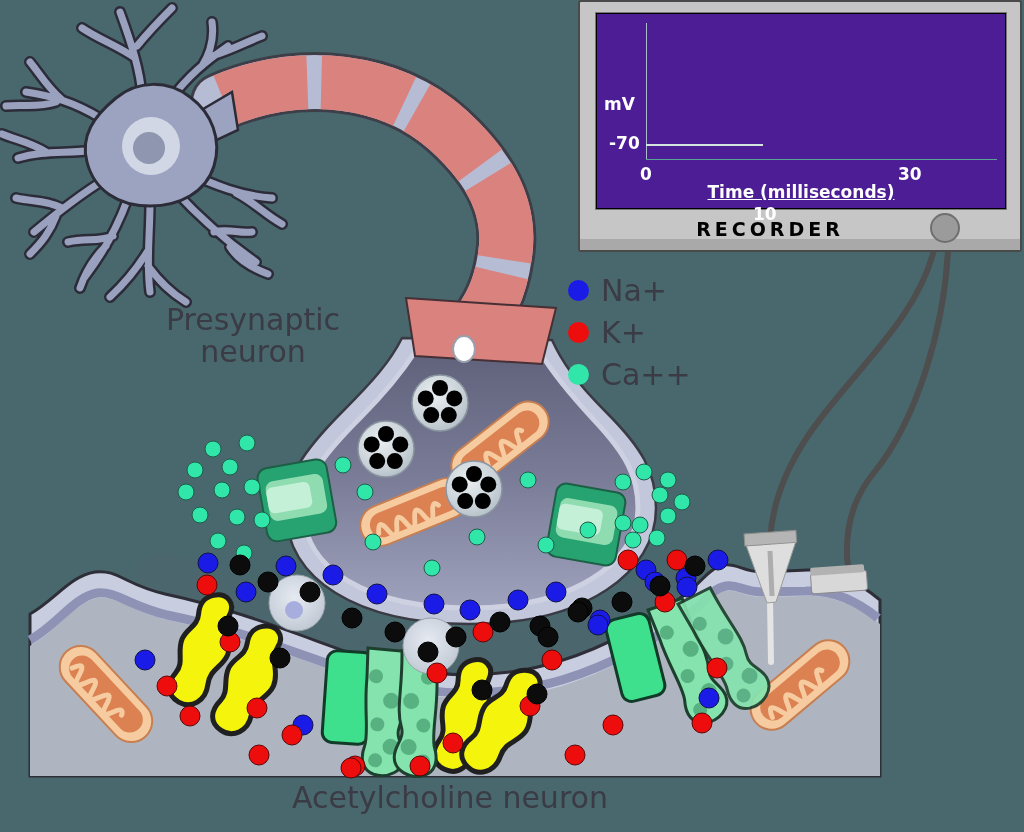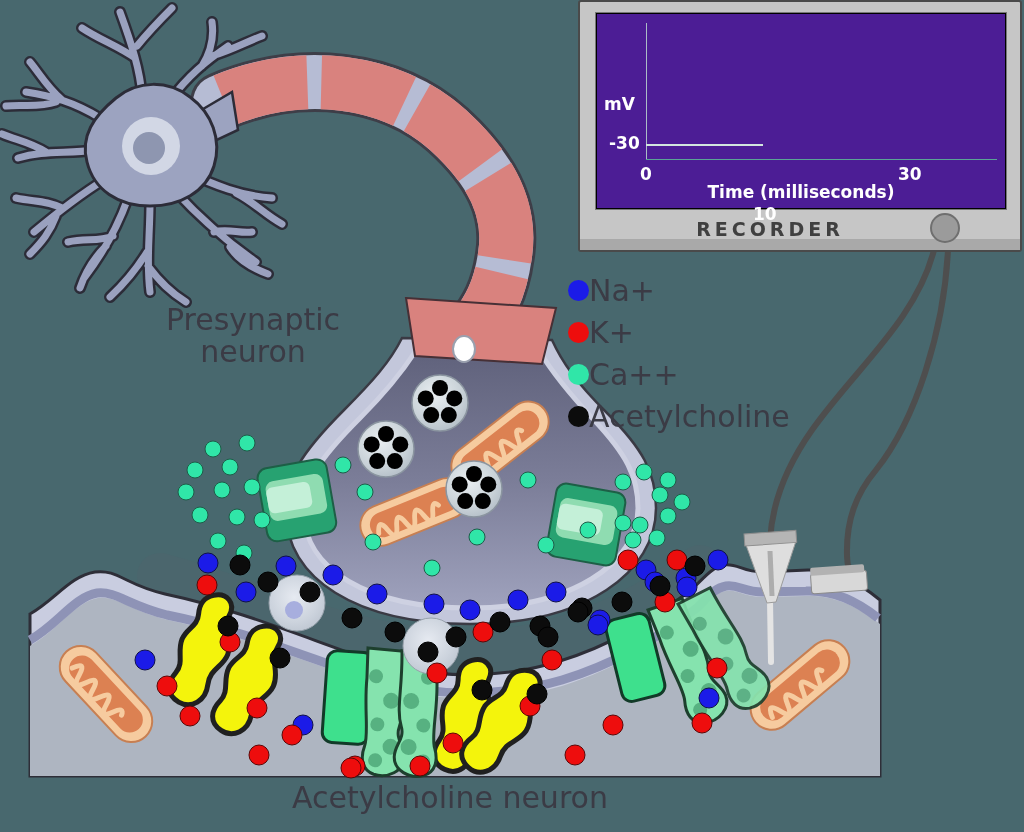--- a/index.html
+++ b/index.html
@@ -3,40 +3,40 @@
 <meta charset="utf-8">
 <style>
   html,body{margin:0;padding:0;background:#222;}
   .stage{position:relative;width:1024px;height:832px;background:#48686E;overflow:hidden;
          font-family:"DejaVu Sans", sans-serif;}
   .stage svg.art{position:absolute;left:0;top:0;}
   .label{position:absolute;color:#3b3b45;font-size:30px;font-weight:500;text-align:center;line-height:1.07;}
   #presyn-label{left:128px;top:304px;width:250px;}
   #postsyn-label{left:230px;top:782px;width:440px;}
   .legend{position:absolute;left:568px;top:274px;display:flex;flex-direction:column;gap:9px;}
-  .legend-item{display:flex;align-items:center;height:33px;}
+  .legend-item{display:flex;align-items:center;gap:12px;height:33px;}
   .legend-dot{width:21px;height:21px;border-radius:50%;background:#888;flex:0 0 auto;}
   .legend-text{color:#3b3b45;font-size:30px;font-weight:500;white-space:nowrap;}
   
   .recorder{position:absolute;left:578px;top:0;width:444px;height:252px;background:#c6c6c6;
             border:2px solid #4a4a4a;border-radius:3px;box-sizing:border-box;}
   .recorder .base{position:absolute;left:0;right:0;bottom:0;height:11px;background:#a9a9a9;}
   .screen{position:absolute;left:16px;top:11px;width:410px;height:196px;background:#4c1d95;
           border:1px solid #000000;outline:1px solid #777;box-sizing:border-box;padding-left:16px;}
   .screen *{position:absolute;color:#fff;font-weight:bold;font-size:17px;}
   .yaxis{left:49px;top:9px;width:1px;height:136px;background:#bcd8d0;opacity:.85;}
   .xaxis{left:49px;right:8px;top:145px;height:1px;background:#5aa496;}
   .trace{left:49px;top:130px;width:117px;height:2px;background:#d2e6df;}
   .mv{left:7px;top:80px;}
   .neg70{left:12px;top:119px;}
   .t0{left:43px;top:150px;}
   .t10{left:156px;top:150px;margin-top:40px;}
   .t20{left:301px;top:150px;}
-  .timelabel{left:0;right:0;top:168px;text-align:center;}
-  .rec-label{position:absolute;left:0;right:60px;top:216px;text-align:center;color:#404040;
+  .timelabel{left:0;right:0;top:168px;text-align:center;text-decoration:underline;}
+  .rec-label{position:absolute;left:0;right:60px;top:216px;text-align:center;color:#000000;
              font-size:19px;font-weight:bold;letter-spacing:4px;}
   .knob{position:absolute;left:350px;top:211px;width:30px;height:30px;border-radius:50%;
         background:#9b9b9b;border:2px solid #6f6f6f;box-sizing:border-box;}
 </style>
 </head>
 <body>
 
 <div class="stage">
 
 <svg class="art" width="1024" height="832" viewBox="0 0 1024 832">
@@ -256,21 +256,21 @@
       </g>
 </svg>
 
 <div class="recorder">
   <div class="base"></div>
   <div class="screen">
     <div class="yaxis"></div>
     <div class="xaxis"></div>
     <div class="trace"></div>
     <span class="mv">mV</span>
-    <span class="neg70">-30</span>
+    <span class="neg70">-70</span>
     <span class="t0">0</span>
     <span class="t10">10</span>
     <span class="t20">30</span>
     <span class="timelabel">Time (milliseconds)</span>
   </div>
   <div class="rec-label">RECORDER</div>
   <div class="knob"></div>
 </div>
 
 <div class="legend">
@@ -279,22 +279,18 @@
     <span class="legend-text">Na+</span>
   </div>
   <div class="legend-item">
     <span class="legend-dot" style="background: rgb(238, 13, 13);"></span>
     <span class="legend-text">K+</span>
   </div>
   <div class="legend-item">
     <span class="legend-dot" style="background: rgb(48, 230, 168);"></span>
     <span class="legend-text">Ca++</span>
   </div>
-  <div class="legend-item">
-    <span class="legend-dot" style="background: rgb(12, 12, 12);"></span>
-    <span class="legend-text">Acetylcholine</span>
-  </div>
 </div>
 
 <div class="label" id="presyn-label">Presynaptic neuron</div>
 <div class="label" id="postsyn-label">Acetylcholine neuron</div>
 
 </div>
 
 </body></html>

